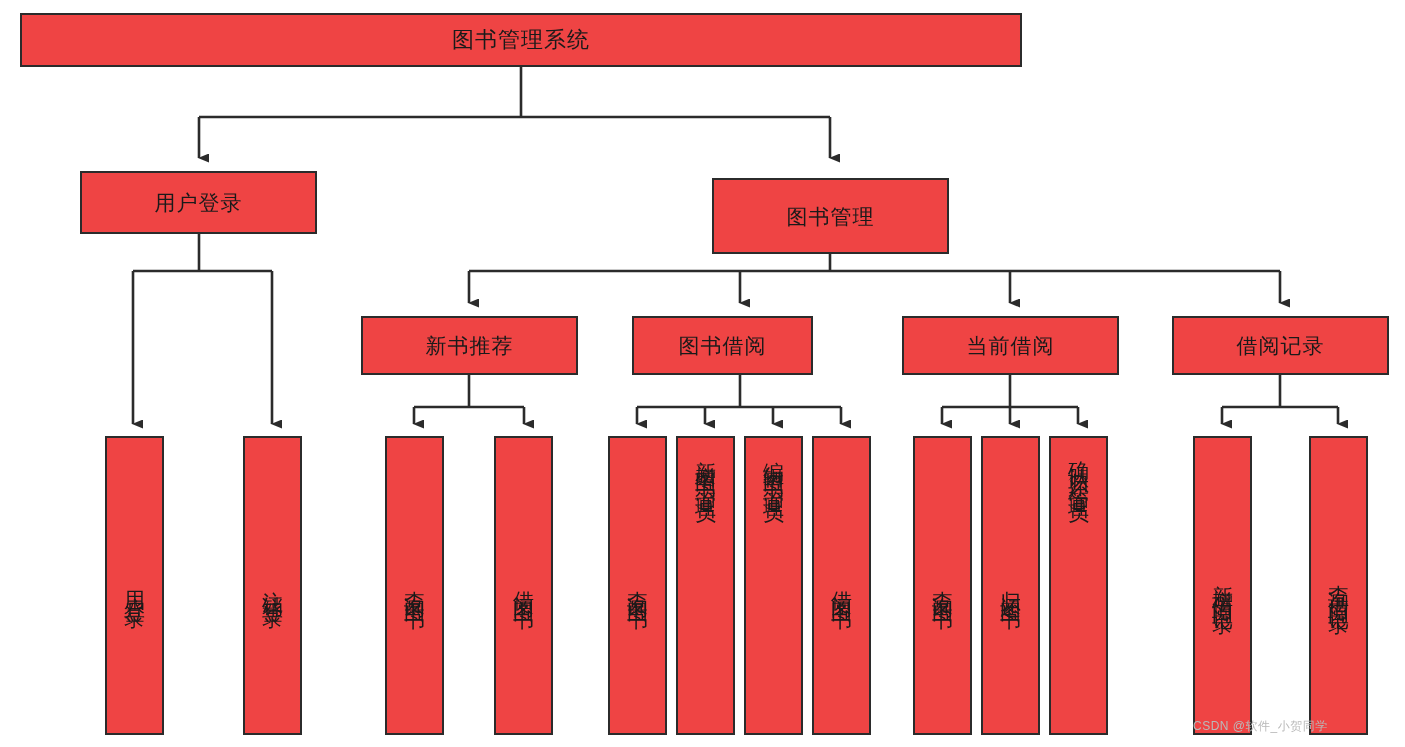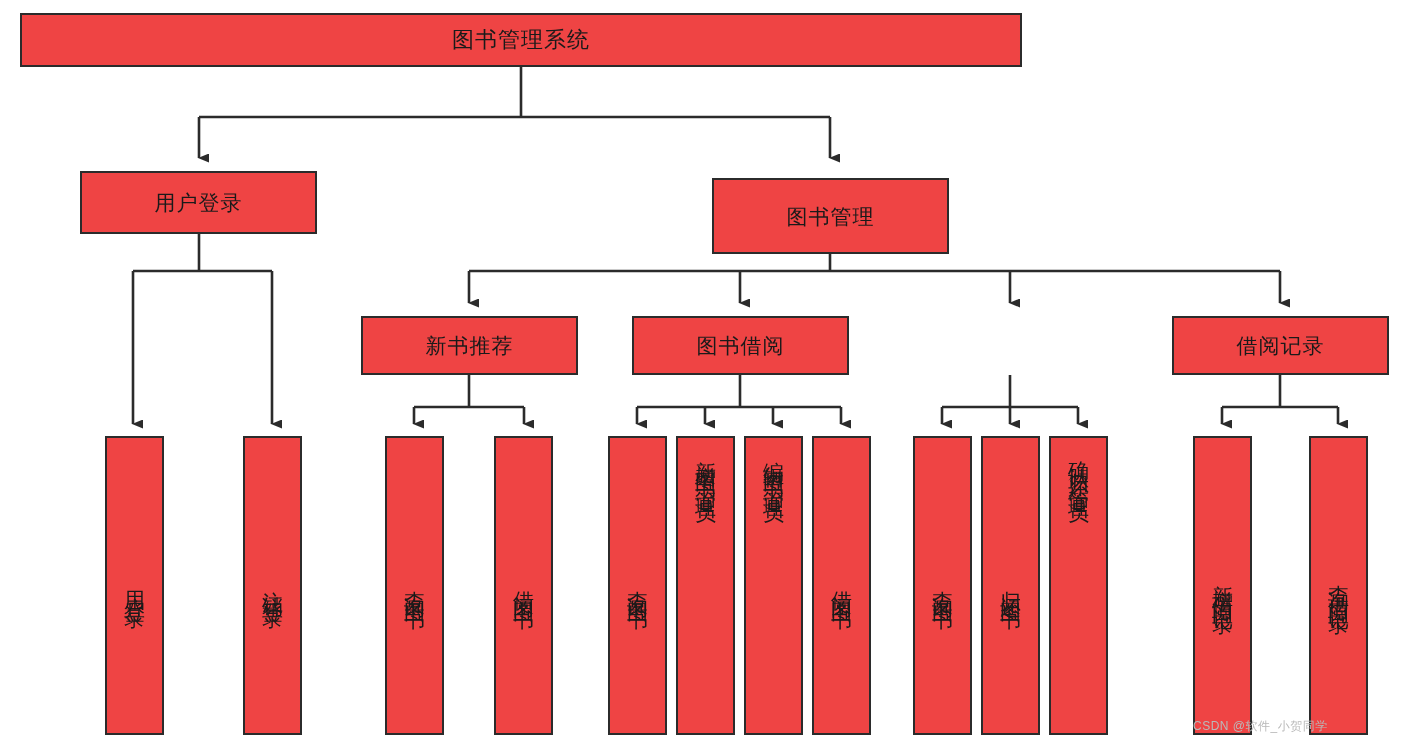--- a/index.html
+++ b/index.html
@@ -130,22 +130,25 @@
   <div class="node node-h" style="left:80px; top:171px; width:237px; height:63px;">
     <span>用户登录</span>
   </div>
   <div class="node node-h" style="left:712px; top:178px; width:237px; height:76px;">
     <span>图书管理</span>
   </div>
 
   <div class="node node-h" style="left:361px; top:316px; width:217px; height:59px;">
     <span>新书推荐</span>
   </div>
-  <div class="node node-h" style="left:632px; top:316px; width:217px; height:59px;">
+  <div class="node node-h" style="left:632px; top:316px; width:181px; height:59px;">
     <span>图书借阅</span>
+  </div>
+  <div class="node node-h" style="left:902px; top:316px; width:217px; height:59px;">
+    <span>当前借阅</span>
   </div>
   <div class="node node-h" style="left:1172px; top:316px; width:217px; height:59px;text-align:right;">
     <span>借阅记录</span>
   </div>
 
   <div class="node node-v" style="left:105px; top:436px; width:59px; height:299px;">
     <span>用户登录</span>
   </div>
   <div class="node node-v" style="left:243px; top:436px; width:59px; height:299px;">
     <span>注销登录</span>

